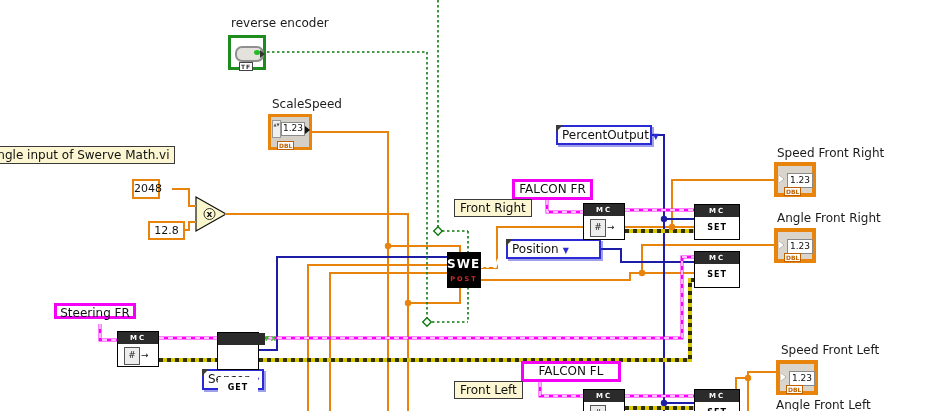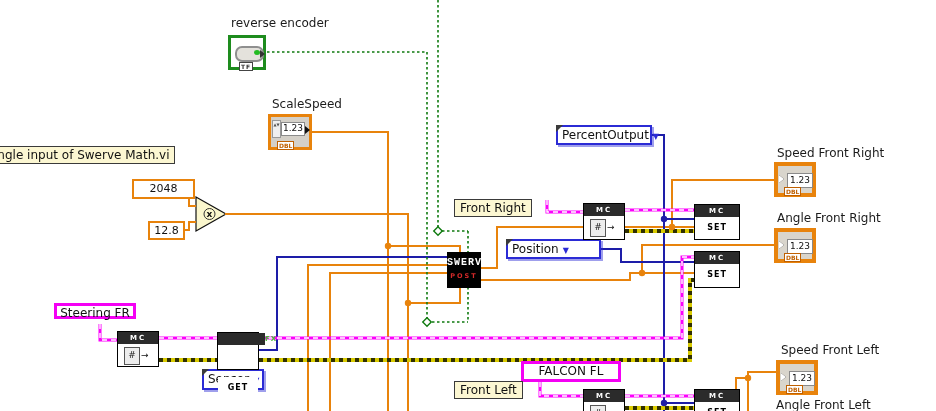--- a/index.html
+++ b/index.html
@@ -22,21 +22,21 @@
   .node .tbar{background:#2b2b2b;color:#fff;font-size:7px;font-weight:bold;
               letter-spacing:2px;text-align:center;line-height:12px;height:12px;}
   .node .body{position:relative;background:#fff;text-align:center;}
   .settext{font-size:8px;font-weight:bold;letter-spacing:1px;color:#000;line-height:22px;}
   .gettext{font-size:8px;font-weight:bold;letter-spacing:1px;color:#000;line-height:22px;}
   .fxtitle{color:#4CBB3C !important;letter-spacing:1px !important;padding-left:47px;}
   .pageicon{position:absolute;left:6px;top:3px;width:14px;height:16px;background:#EDEDED;
             border:1px solid #555;font-size:9px;color:#222;line-height:15px;text-align:center;}
   .refarrow{position:absolute;left:23px;top:6px;font-size:9px;color:#111;}
   .swerve{background:#000;color:#fff;text-align:center;padding-top:5px;}
-  .swerve .l1{font-size:10px;font-weight:bold;letter-spacing:1px;color:#fff;font-family:Liberation Mono, monospace;}
+  .swerve .l1{font-size:12px;font-weight:bold;letter-spacing:1px;color:#fff;}
   .swerve .l2{font-size:6.5px;font-weight:bold;letter-spacing:2px;color:#D42A2A;margin-top:4px;}
   .indicator{border:1px solid #E8830C;background:#E8830C;padding:2px;}
   .indicator .inner{position:relative;border:1px solid #E8830C;background:#D9D5CC;
                     width:100%;height:100%;box-sizing:border-box;}
   .indicator .val{position:absolute;left:9px;top:7px;width:24px;height:13px;background:#fff;
                   border:1px solid #8a8a8a;font-size:9px;color:#111;text-align:center;line-height:12px;}
   .indicator .inarrow{position:absolute;left:1px;top:9px;width:0;height:0;
                       border-left:5px solid #fff;border-top:4px solid transparent;border-bottom:4px solid transparent;
                       filter:drop-shadow(0 0 0.6px #000);}
   .dbltag{position:absolute;left:6px;bottom:-3px;background:#fff;border:1px solid #C06000;
@@ -135,38 +135,39 @@
   <div class="abs lbl" style="left:272px;top:97px;">ScaleSpeed</div>
   <div class="abs ctl" style="left:268px;top:114px;width:44px;height:36px;">
     <div class="spin">▲▼</div>
     <div class="val">1.23</div>
     <div class="outarrow"></div>
     <div class="dbltag">DBL</div>
   </div>
 
   <div class="abs boxlbl" style="left:-16px;top:146px;">angle input of Swerve Math.vi</div>
 
-  <div class="abs numconst" style="left:132px;top:179px;width:63px;height:20px;">2048</div>
+  <div class="abs numconst" style="left:132px;top:179px;width:28px;height:20px;">2048</div>
   <div class="abs numconst" style="left:148px;top:221px;width:37px;height:19px;">12.8</div>
 
   <div class="abs enum" style="left:556px;top:125px;width:96px;height:20px;">
     <div class="fold"></div>
     <span>PercentOutput</span><span class="dd">▼</span>
   </div>
 
   <div class="abs enum" style="left:506px;top:239px;width:95px;height:20px;">
     <div class="fold"></div>
     <span>Position</span><span class="dd">▼</span>
   </div>
 
   <div class="abs enum" style="left:202px;top:369px;width:62px;height:21px;">
     <div class="fold"></div>
     <span>Sensor</span><span class="dd">▼</span>
   </div>
 
+  <div class="abs strconst" style="left:512px;top:179px;width:81px;height:21px;">FALCON FR</div>
   <div class="abs strconst" style="left:521px;top:361px;width:100px;height:21px;text-align:center;">FALCON FL</div>
   <div class="abs strconst" style="left:54px;top:303px;width:82px;height:16px;">Steering FR</div>
 
   <div class="abs boxlbl" style="left:454px;top:199px;">Front Right</div>
   <div class="abs boxlbl" style="left:454px;top:381px;">Front Left</div>
 
   <div class="abs node" style="left:583px;top:203px;width:42px;height:37px;">
     <div class="tbar">MC</div>
     <div class="body" style="height:23px;">
       <div class="pageicon">#</div>

